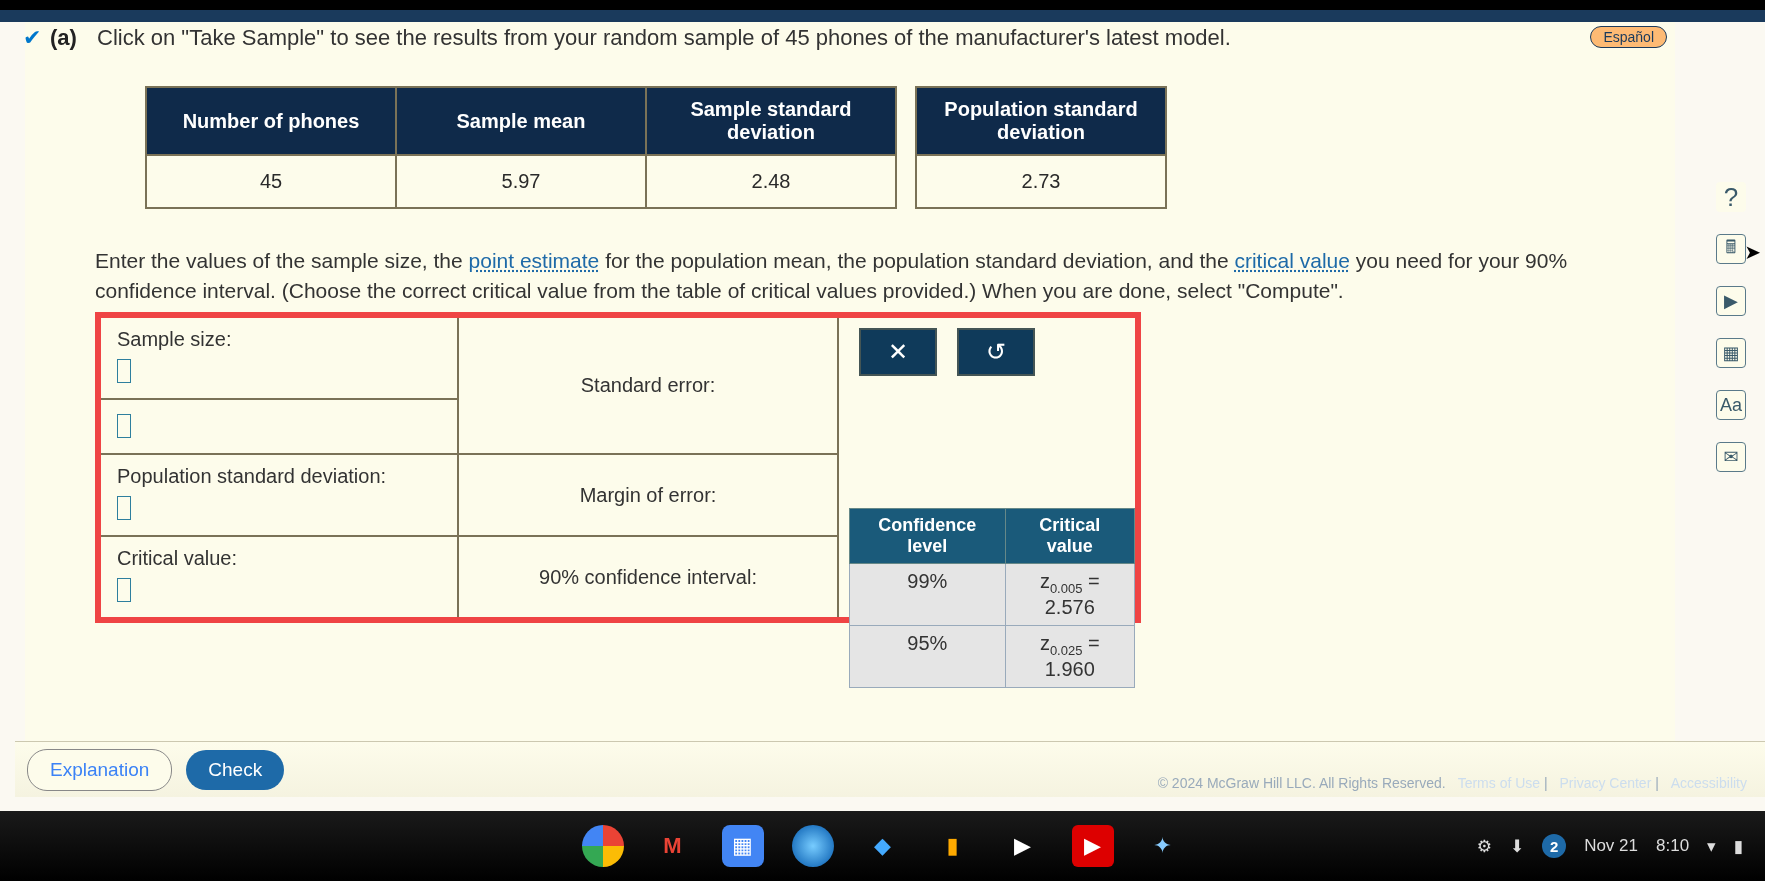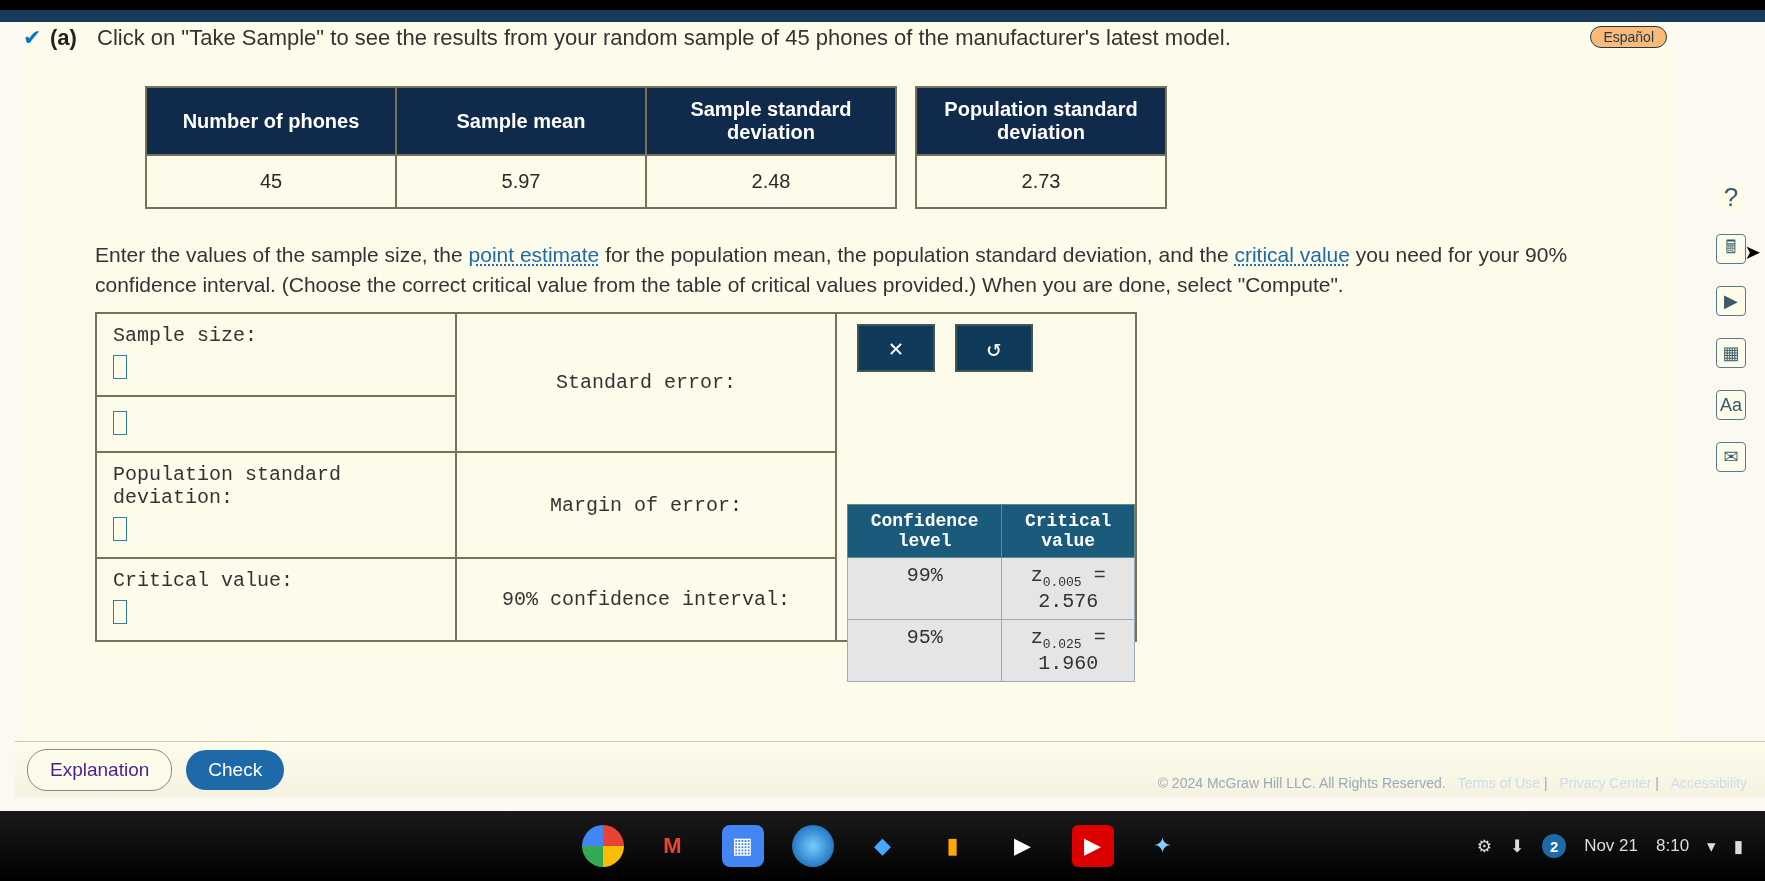--- a/index.html
+++ b/index.html
@@ -93,36 +93,35 @@
     height: 50px;
   }
   .col-phones { width: 250px; }
   .col-mean { width: 250px; }
   .col-ssd { width: 250px; }
   .gap-col { border: none !important; background: transparent !important; width: 20px; padding:0 !important; }
   .col-psd { width: 250px; }
 
   .mid-text {
     position: absolute;
-    left: 70px; top: 218px; right: 60px;
+    left: 70px; top: 224px; right: 60px;
     color: #333;
     font-size: 21px;
     line-height: 1.45;
   }
   .link { color: #1e6aa8; text-decoration: underline dotted; cursor: pointer; }
 
   .calc-wrap {
     position: absolute;
     left: 70px; top: 290px; right: 60px;
     display: flex;
   }
   table.calc {
     border-collapse: collapse;
-    border: 2px solid #ef4444;
-    font-family: Liberation Mono, monospace;
+    border: 6px solid #ef4444;
   }
   table.calc td {
     border: 2px solid #7a7257;
     background: #fdfceb;
     vertical-align: top;
     padding: 10px 16px;
     font-size: 20px;
     color: #333;
   }
   .left-col { width: 360px; }
@@ -200,21 +199,21 @@
     background: linear-gradient(#fdfceb 0%, #f5f3e0 100%);
     border-top: 1px solid #ccc8b0;
   }
   .explain-btn, .check-btn {
     border-radius: 20px;
     padding: 9px 22px;
     font-size: 19px;
     cursor: pointer;
     margin-right: 14px;
   }
-  .explain-btn { background: #fdfceb; border: 1.5px solid #888; color: #4c1d95; }
+  .explain-btn { background: #fdfceb; border: 1.5px solid #888; color: #3b82f6; }
   .check-btn { background: #1e6aa8; border: none; color: #fff; }
   .copyright {
     position: absolute;
     right: 18px; bottom: 6px;
     color: #9ab;
     font-size: 14px;
   }
   .copyright a { color: #cde; text-decoration: none; margin-left: 8px; }
 
   .taskbar {

